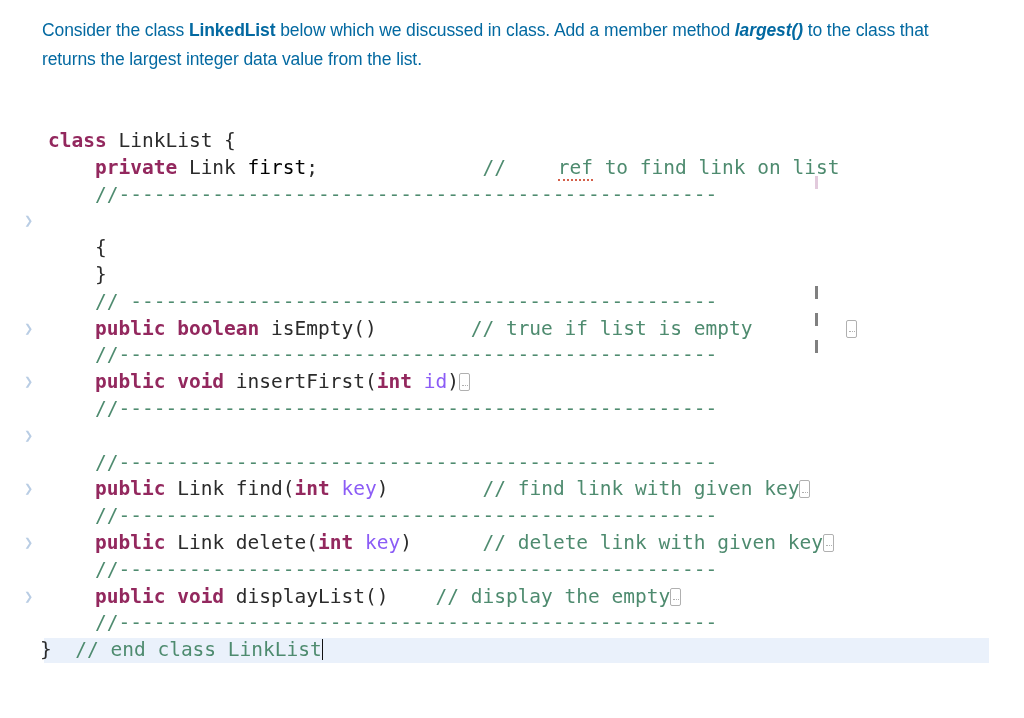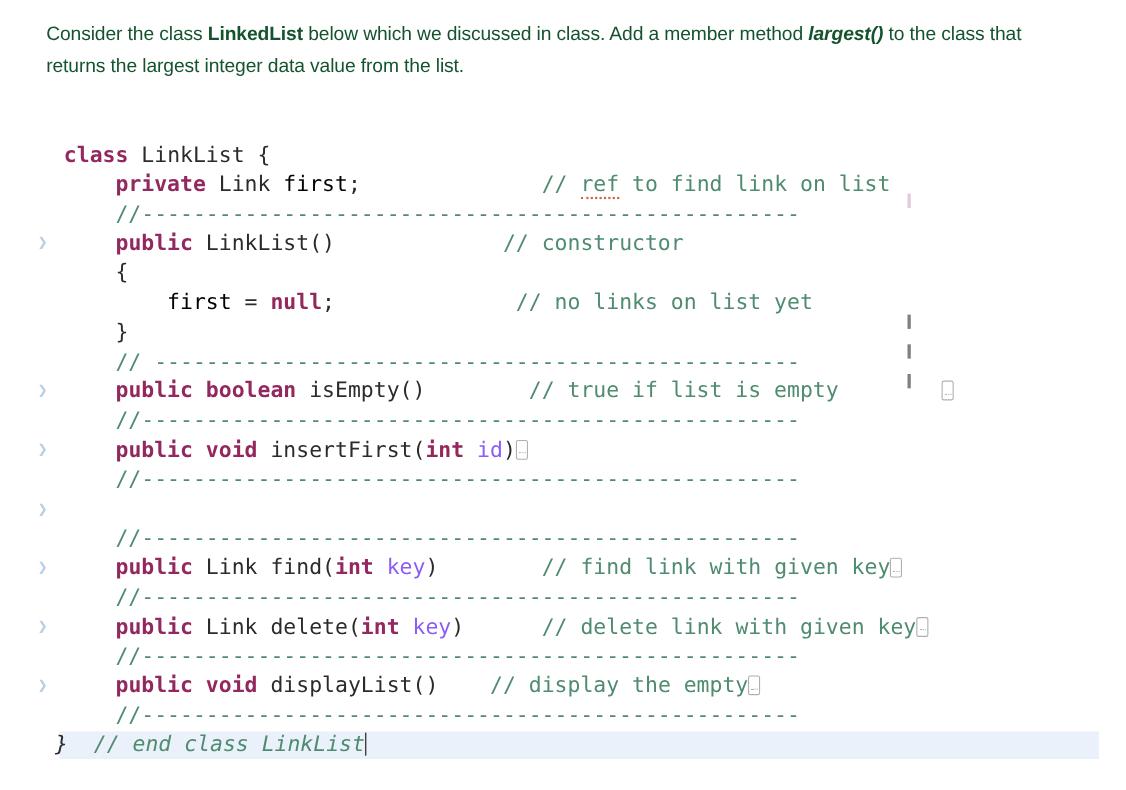--- a/index.html
+++ b/index.html
@@ -17,30 +17,30 @@
 
   
   #prompt {
     position: absolute;
     left: 42px;
     top: 16px;
     width: 900px;
     font-family: "Liberation Sans", sans-serif;
     font-size: 17.5px;
     line-height: 29px;
-    color: #14532d;
+    color: #0369a1;
     letter-spacing: -0.1px;
   }
   #prompt .b { font-weight: 700; }
   #prompt .bi { font-weight: 700; font-style: italic; }
 
   
   #editor {
     position: absolute;
-    left: 14px;
+    left: 4px;
     top: 128px;
     width: 828px;
     height: 590px;
     background: #ffffff;
   }
 
   .code-line {
     position: relative;
     height: 26.8px;
     line-height: 26.8px;
@@ -100,20 +100,21 @@
   .kw   { color: #93285e; font-weight: 700; }
   .cm   { color: #4e8b6f; }
   .var  { color: #000000; }
   .par  { color: #8b5cf6; }
   .pl   { color: #2b2b2b; }
 
   
   .sp {
     border-bottom: 2px dotted #d4604a;
     padding-bottom: 0px;
+    margin-left: 40px;
   }
 
   
   .tofu {
     display: inline-block;
     width: 11px;
     height: 18px;
     border: 1.4px solid #b0b0b0;
     border-radius: 2px;
     vertical-align: -3px;
@@ -145,37 +146,36 @@
 <div id="prompt">
   <span>Consider the class </span><span class="b">LinkedList</span><span> below which we discussed in class. Add a member method</span>
   <span class="bi">largest()</span><span> to the class that returns the largest integer data value from the list.</span>
 </div>
 
 <div id="editor">
   <div id="code-lines">
       <div class="code-line"><span class="txt"><span class="kw">class </span><span class="pl">LinkList {</span></span></div>
       <div class="code-line"><span class="txt"><span class="pl">    </span><span class="kw">private </span><span class="pl">Link </span><span class="var">first</span><span class="pl">;</span><span class="pl">              </span><span class="cm">// </span><span class="cm sp">ref</span><span class="cm"> to find link on list</span></span></div>
       <div class="code-line"><span class="txt"><span class="cm">    //---------------------------------------------------</span></span></div>
-      <div class="code-line"><div class="fold">❯</div><span class="txt"><span class="pl">    </span><span class="kw">public </span><span class="pl">LinkList()</span><span class="pl">             </span><span class="cm">// constructor</span></span></div>
+      <div class="code-line"><div class="fold">❯</div></div>
       <div class="code-line"><span class="txt"><span class="pl">    {</span></span></div>
-      <div class="code-line"><span class="txt"><span class="pl">        </span><span class="var">first</span><span class="pl"> = </span><span class="kw">null</span><span class="pl">;</span><span class="pl">             </span><span class="cm"> // no links on list yet</span></span></div>
       <div class="code-line"><span class="txt"><span class="pl">    }</span></span></div>
       <div class="code-line"><span class="txt"><span class="cm">    // --------------------------------------------------</span></span></div>
       <div class="code-line"><div class="fold">❯</div><span class="txt"><span class="pl">    </span><span class="kw">public boolean </span><span class="pl">isEmpty()</span><span class="pl">        </span><span class="cm">// true if list is empty</span><span class="pl">        </span><span class="tofu"></span></span></div>
       <div class="code-line"><span class="txt"><span class="cm">    //---------------------------------------------------</span></span></div>
       <div class="code-line"><div class="fold">❯</div><span class="txt"><span class="pl">    </span><span class="kw">public void </span><span class="pl">insertFirst(</span><span class="kw">int </span><span class="par">id</span><span class="pl">)</span><span class="tofu"></span></span></div>
       <div class="code-line"><span class="txt"><span class="cm">    //---------------------------------------------------</span></span></div>
       <div class="code-line"><div class="fold">❯</div></div>
       <div class="code-line"><span class="txt"><span class="cm">    //---------------------------------------------------</span></span></div>
       <div class="code-line"><div class="fold">❯</div><span class="txt"><span class="pl">    </span><span class="kw">public </span><span class="pl">Link find(</span><span class="kw">int </span><span class="par">key</span><span class="pl">)</span><span class="pl">        </span><span class="cm">// find link with given key</span><span class="tofu"></span></span></div>
       <div class="code-line"><span class="txt"><span class="cm">    //---------------------------------------------------</span></span></div>
       <div class="code-line"><div class="fold">❯</div><span class="txt"><span class="pl">    </span><span class="kw">public </span><span class="pl">Link delete(</span><span class="kw">int </span><span class="par">key</span><span class="pl">)</span><span class="pl">      </span><span class="cm">// delete link with given key</span><span class="tofu"></span></span></div>
       <div class="code-line"><span class="txt"><span class="cm">    //---------------------------------------------------</span></span></div>
       <div class="code-line"><div class="fold">❯</div><span class="txt"><span class="pl">    </span><span class="kw">public void </span><span class="pl">displayList()</span><span class="pl">    </span><span class="cm">// display the empty</span><span class="tofu"></span></span></div>
       <div class="code-line"><span class="txt"><span class="cm">    //---------------------------------------------------</span></span></div>
-      <div class="code-line current"><div class="band"></div><span class="txt" style="left: 36px; font-style: italic;"><span class="pl">} </span><span class="cm"> // end class LinkList</span><span class="caret"></span></span></div>
+      <div class="code-line current"><div class="band"></div><span class="txt" style="left: 36px;"><span class="pl">} </span><span class="cm"> // end class LinkList</span><span class="caret"></span></span></div>
     </div>
 
   <div class="edgemark pink" style="top:48px;"></div>
   <div class="edgemark" style="top:158px;"></div>
   <div class="edgemark" style="top:185px;"></div>
   <div class="edgemark" style="top:212px;"></div>
 </div>
 
 </body></html>

